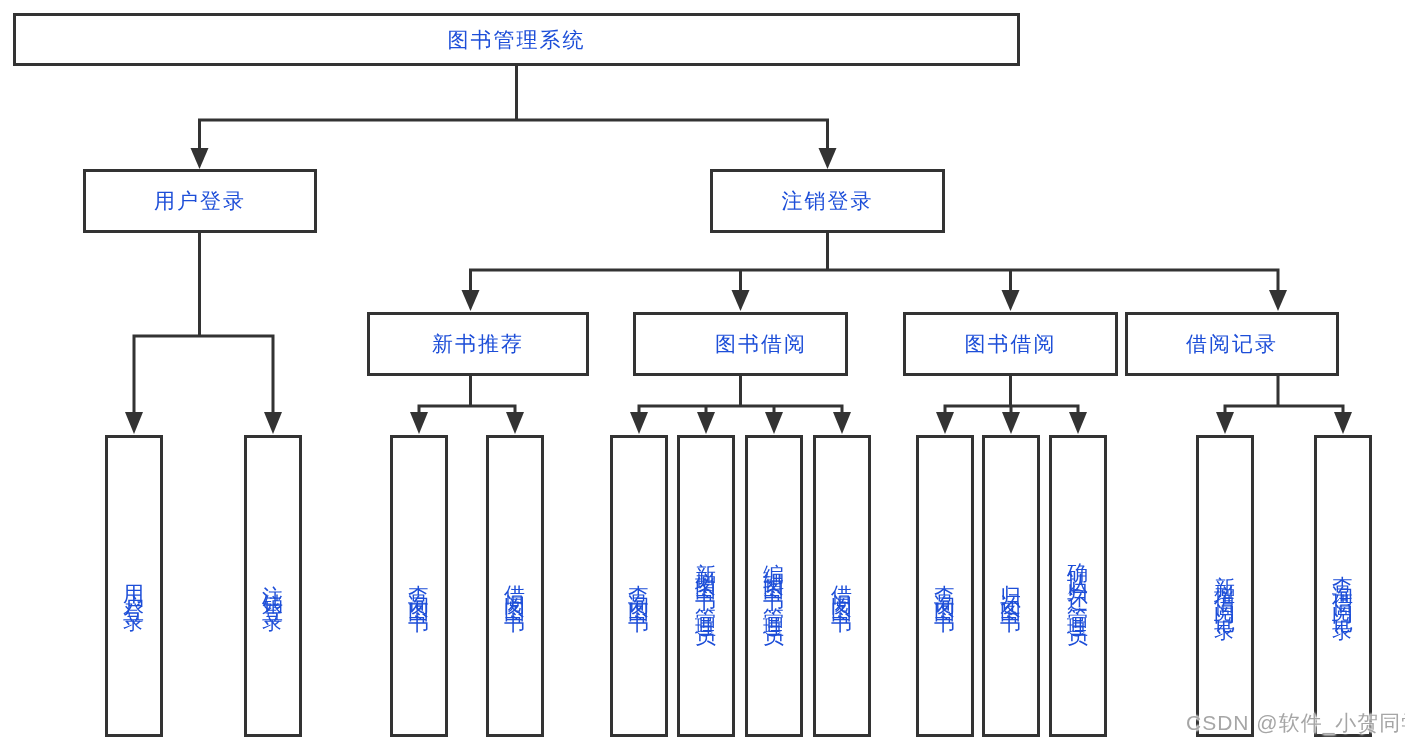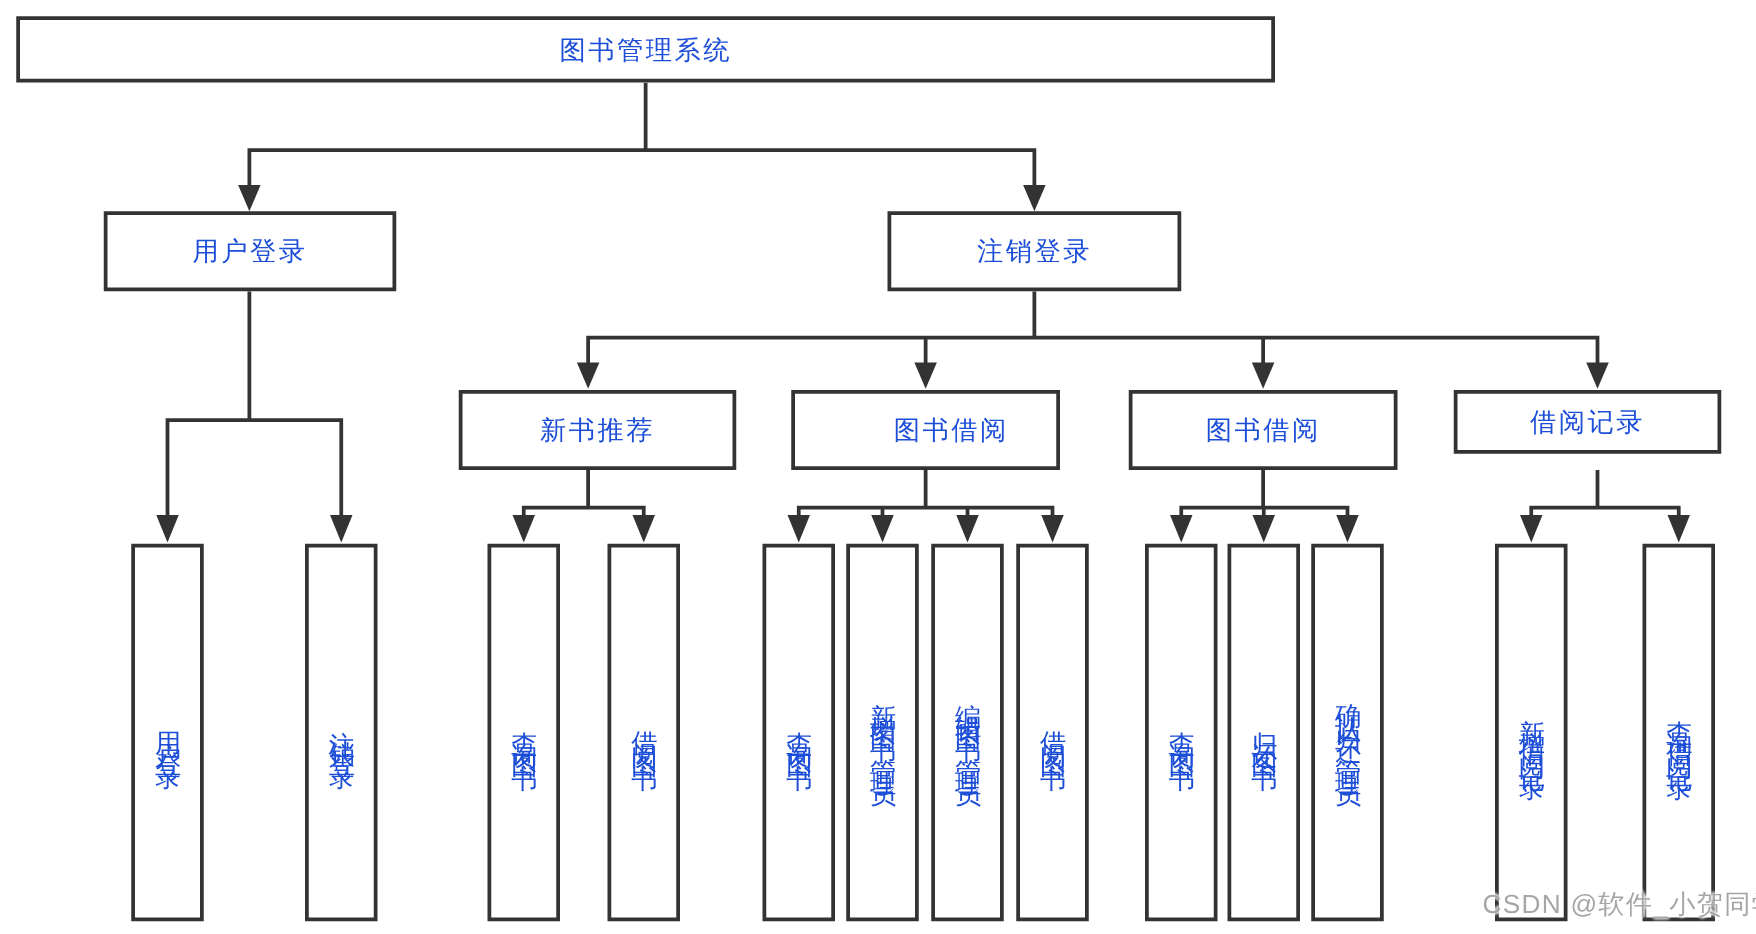--- a/index.html
+++ b/index.html
@@ -111,21 +111,21 @@
 
   <div class="node" style="left:367px; top:312px; width:222px; height:64px;">
     <span class="lbl">新书推荐</span>
   </div>
   <div class="node" style="left:633px; top:312px; width:215px; height:64px;padding-left:41px;">
     <span class="lbl">图书借阅</span>
   </div>
   <div class="node" style="left:903px; top:312px; width:215px; height:64px;">
     <span class="lbl">图书借阅</span>
   </div>
-  <div class="node" style="left:1163px; top:312px; width:214px; height:51px;">
+  <div class="node" style="left:1125px; top:312px; width:214px; height:64px;">
     <span class="lbl">借阅记录</span>
   </div>
 
   <div class="node v" style="left:105px; top:435px; width:58px; height:302px;">
     <span class="lbl">用户登录</span>
   </div>
   <div class="node v" style="left:244px; top:435px; width:58px; height:302px;">
     <span class="lbl">注销登录</span>
   </div>
 

